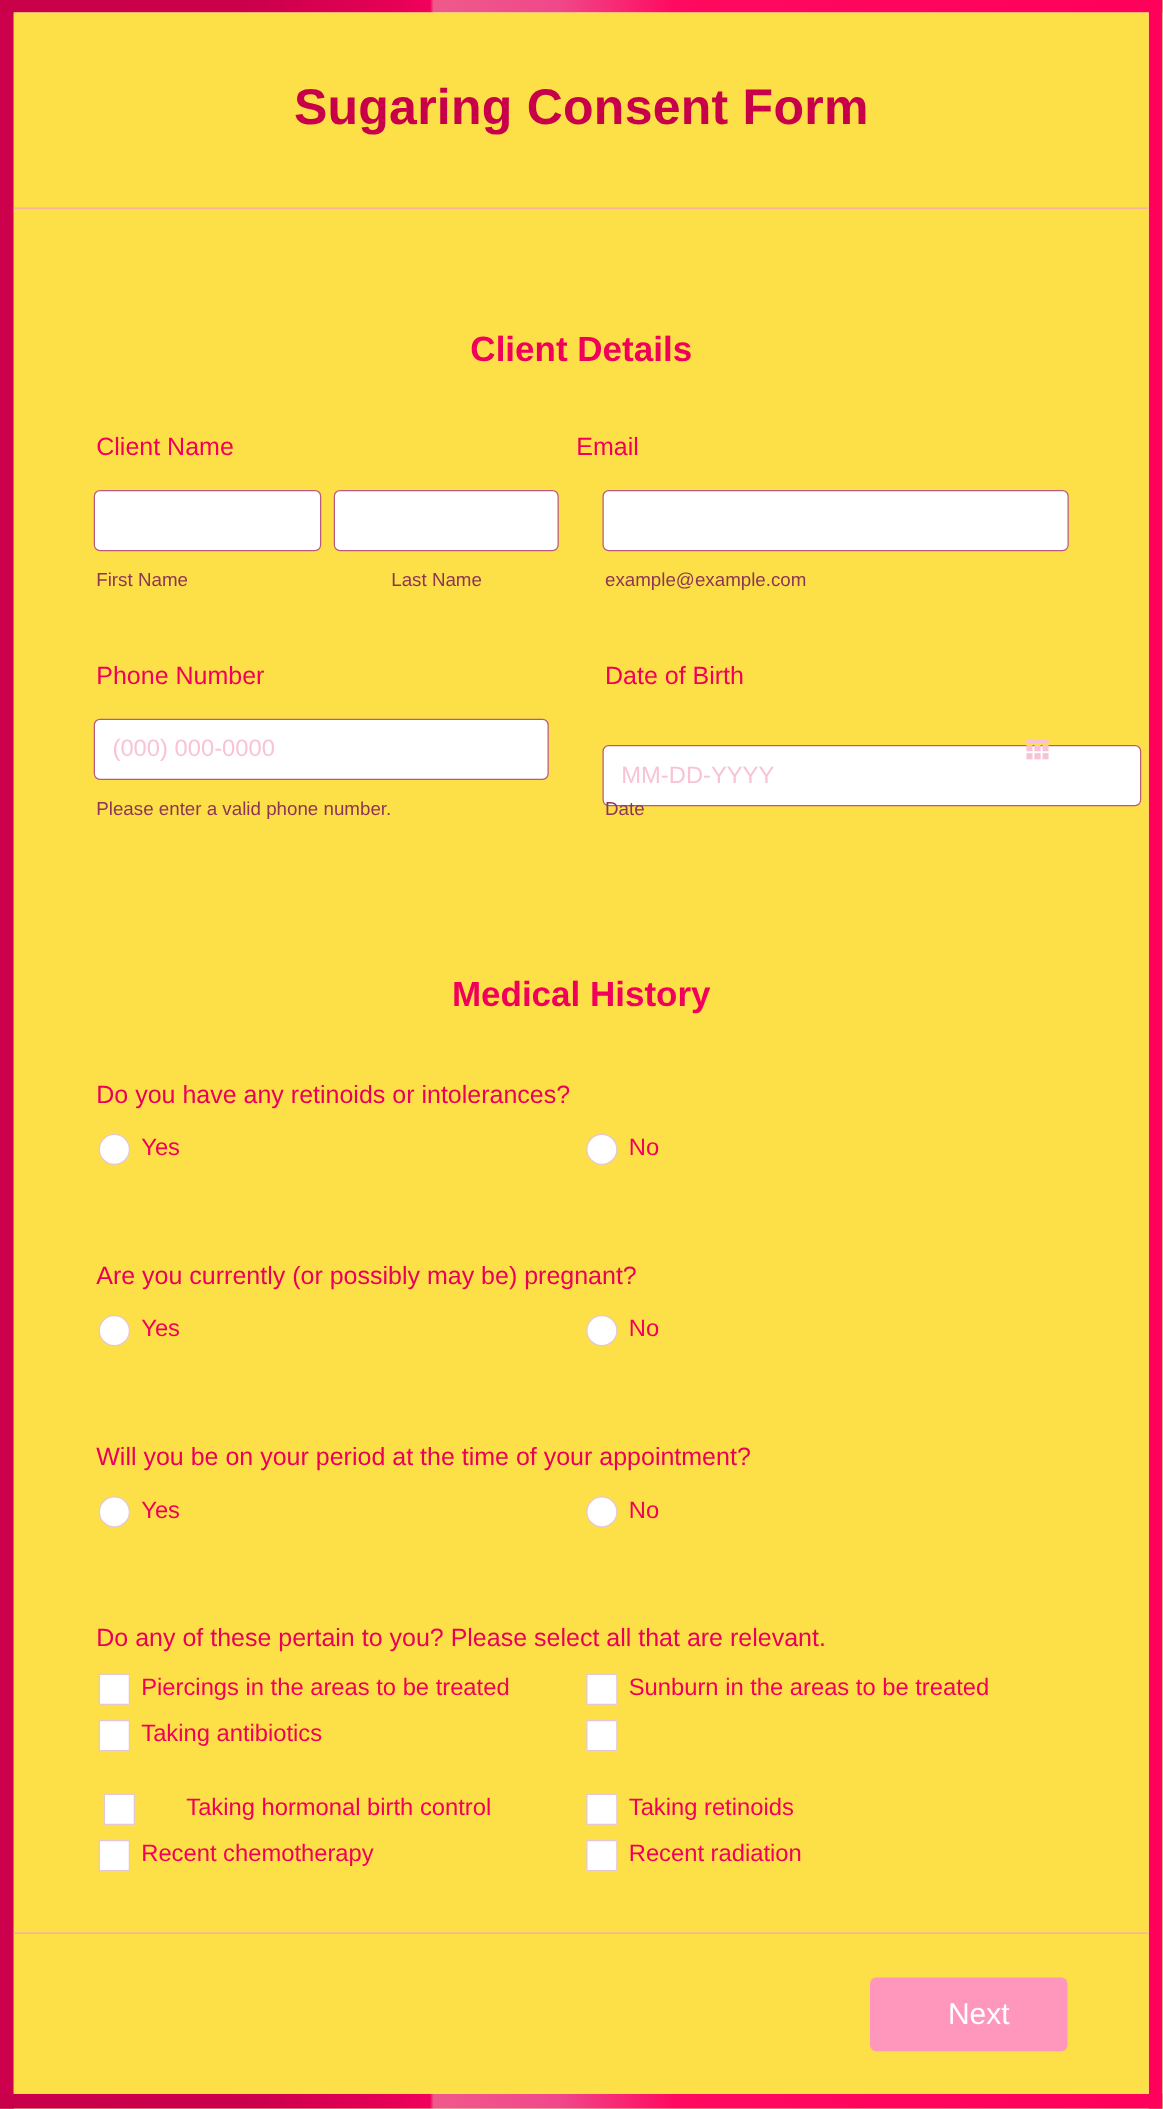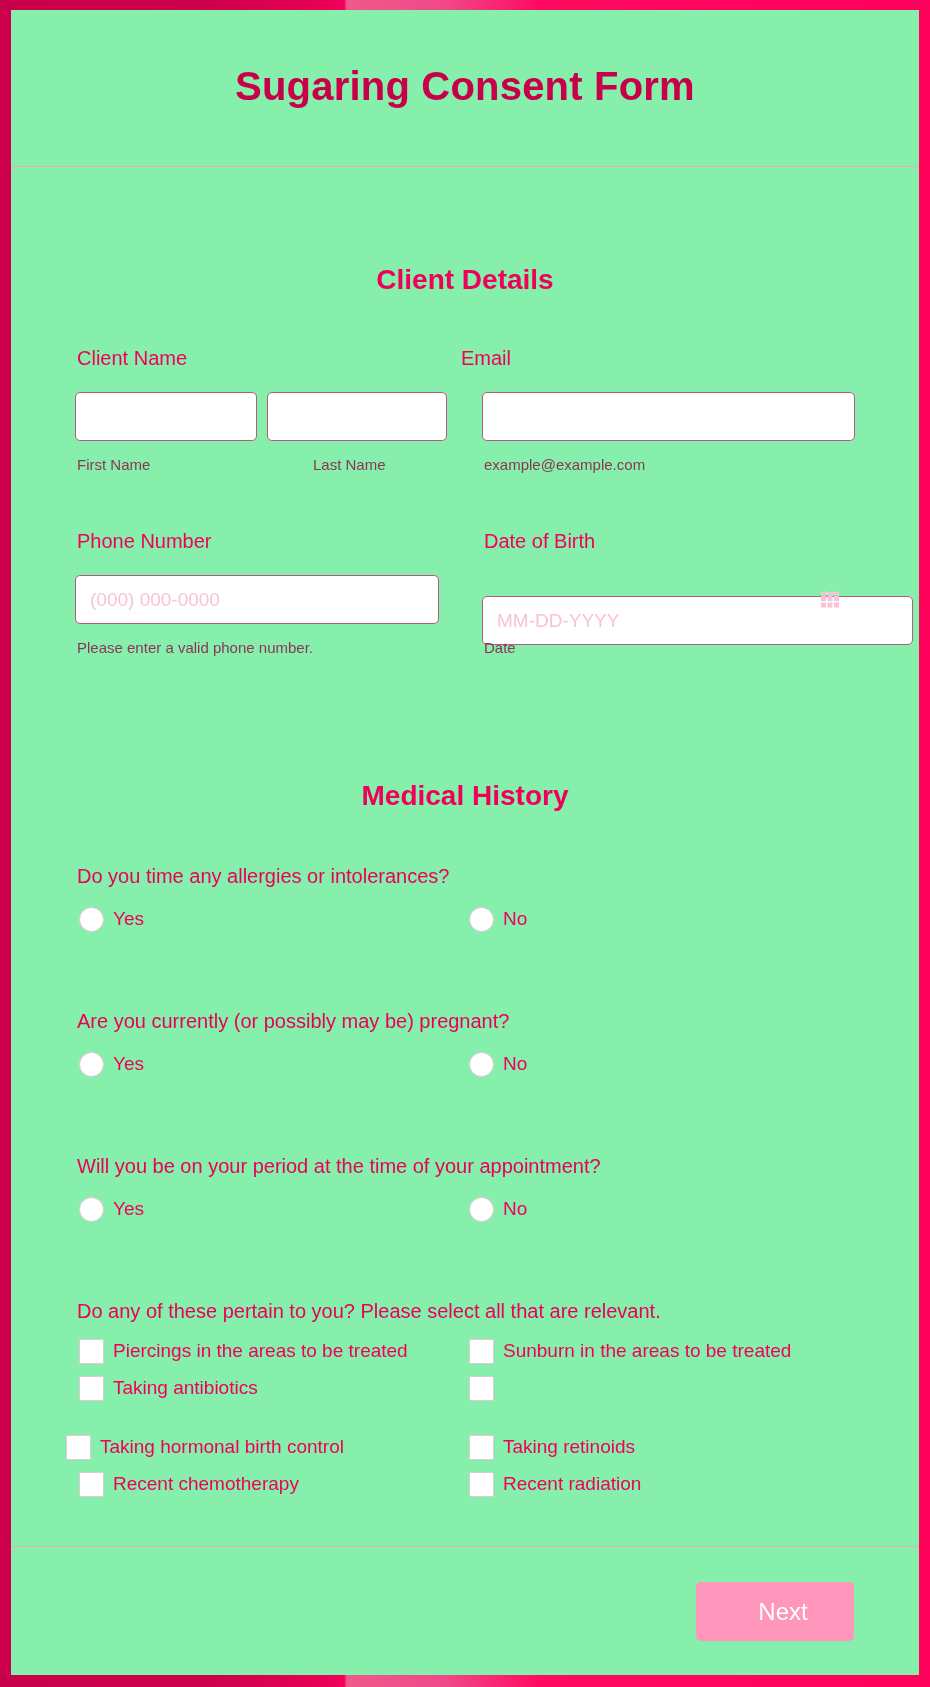--- a/index.html
+++ b/index.html
@@ -18,21 +18,21 @@
   .frame-left {
     position: absolute; top: 0; left: 0; width: 11px; height: 1687px;
     background: #cc004c;
   }
   .frame-right {
     position: absolute; top: 0; right: 0; width: 11px; height: 1687px;
     background: #ff005a;
   }
   .page {
     position: absolute; left: 11px; top: 10px; width: 908px; height: 1665px;
-    background: #86efac;
+    background: #fde047;
   }
   .header {
     height: 157px; border-bottom: 1px solid #f7a3bf;
     display: flex; align-items: center; justify-content: center;
   }
   .form-title {
     color: #c8004a; font-size: 40px; font-weight: bold; letter-spacing: 0.2px;
     margin-top: -4px;
   }
   .section-title {
@@ -124,21 +124,21 @@
       <rect x="13" y="5" width="5" height="5" fill="#f8c3d6"></rect>
       <rect x="0" y="11.5" width="5" height="5" fill="#f8c3d6"></rect>
       <rect x="6.5" y="11.5" width="5" height="5" fill="#f8c3d6"></rect>
       <rect x="13" y="11.5" width="5" height="5" fill="#f8c3d6"></rect>
     </svg>
   </span>
   <span class="sublabel" style="left:473px; top:629px;">Date</span>
 
   <h2 class="section-title" style="top:728px;">Medical History</h2>
 
-  <div class="question" style="top:855px;">Do you time any allergies or intolerances?</div>
+  <div class="question" style="top:855px;">Do you have any retinoids or intolerances?</div>
   <div class="opt" style="left:68px; top:897px;">
     <span class="radio"></span>
     <span class="opt-text">Yes</span>
   </div>
   <div class="opt" style="left:458px; top:897px;">
     <span class="radio"></span>
     <span class="opt-text">No</span>
   </div>
 
   <div class="question" style="top:1000px;">Are you currently (or possibly may be) pregnant?</div>
@@ -173,21 +173,21 @@
   </div>
 
   <div class="opt" style="left:68px; top:1366px;">
     <span class="checkbox"></span>
     <span class="opt-text">Taking antibiotics</span>
   </div>
   <div class="opt" style="left:458px; top:1366px; width:320px;">
     <span class="checkbox"></span>
   </div>
 
-  <div class="opt" style="left:55px; top:1425px;">
+  <div class="opt" style="left:72px; top:1425px;gap:32px;">
     <span class="checkbox"></span>
     <span class="opt-text">Taking hormonal birth control</span>
   </div>
   <div class="opt" style="left:458px; top:1425px;">
     <span class="checkbox"></span>
     <span class="opt-text">Taking retinoids</span>
   </div>
 
   <div class="opt" style="left:68px; top:1462px;">
     <span class="checkbox"></span>

